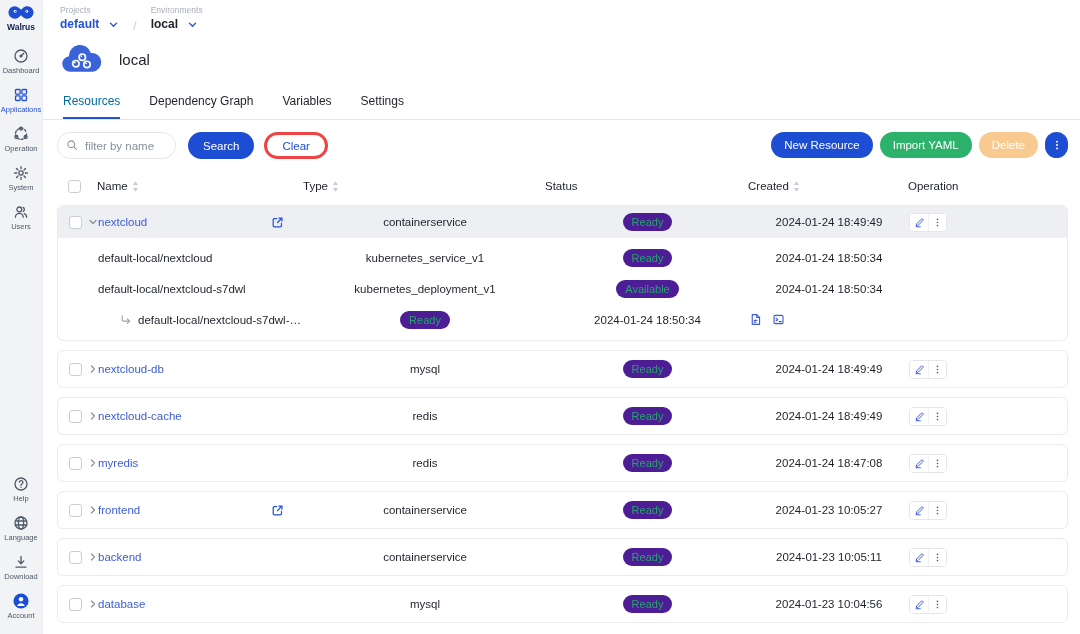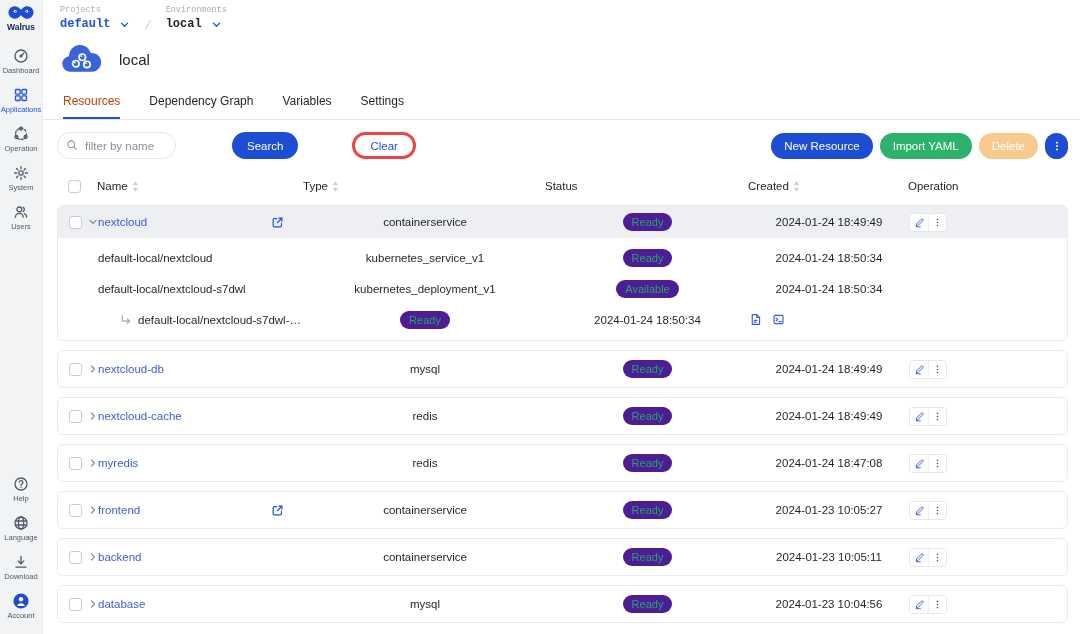--- a/index.html
+++ b/index.html
@@ -16,38 +16,38 @@
   .side-item { display:flex; flex-direction:column; align-items:center; gap:2px; padding:6px 0; width:100%; cursor:pointer; color:#4e5969; }
   .side-item .lbl { font-size:7.5px; }
   .side-item.active { color:#2152d9;align-items:center; }
   .side-item .icn { width:16px; height:16px; display:block; }
   .side-footer { margin-top:auto; width:100%; display:flex; flex-direction:column; align-items:center; }
   .icn svg { width:100%; height:100%; display:block; }
 
   
   .main { flex:1; display:flex; flex-direction:column; min-width:0; }
 
-  .breadcrumb { display:flex; align-items:flex-start; gap:14px; padding:5px 0 0 17px; height:38px;font-family:Liberation Mono, monospace; }
+  .breadcrumb { display:flex; align-items:flex-start; gap:14px; padding:5px 0 0 17px; height:38px; }
   .crumb { display:flex; flex-direction:column; }
   .crumb .small-lbl { font-size:8.5px; color:#a9aeb8; margin-bottom:2px; }
   .crumb-val { display:flex; align-items:center; gap:9px; font-size:12px; font-weight:bold; cursor:pointer; }
   .crumb-val.blue { color:#2152d9; }
   .crumb-val .icn { width:11px; height:11px; color:#2152d9; }
   .crumb-sep { color:#c9cdd4; font-size:12px; margin-top:14px; }
 
   .title-row { display:flex; align-items:center; gap:16px; padding:10px 0 12px 17px; }
   .title-row .env-icn { width:43px; height:32px; }
   .page-title { font-size:15px; font-weight:500; color:#1d2129; }
 
   .tabs { display:flex; padding-left:20px; border-bottom:1px solid #e5e6eb; }
   .tab { font-size:12px; color:#1d2129; padding:7px 0 9px; margin-right:29px; cursor:pointer; border-bottom:2px solid transparent; }
-  .tab.active { color:#c2410c; border-bottom-color:#2152d9; }
+  .tab.active { color:#0369a1; border-bottom-color:#2152d9; }
 
   
-  .toolbar { display:flex; align-items:center; padding:12px 12px 12px 14px;gap:44px; }
+  .toolbar { display:flex; align-items:flex-start; padding:12px 12px 12px 14px; }
   .search-wrap { position:relative; margin-right:12px; }
   .search-wrap .icn { position:absolute; left:9px; top:7px; width:12px; height:12px; color:#86909c; }
   .search-input { width:119px; height:27px; border:1px solid #e5e6eb; border-radius:14px; padding:0 8px 0 27px; font-size:11.5px; font-family:inherit; color:#1d2129; outline:none; }
   .search-input::placeholder { color:#86909c; }
   button { font-family:inherit; cursor:pointer; }
   .btn { height:27px; border-radius:14px; font-size:11.5px; padding:0 15px; border:none; color:#fff; }
   .btn-primary { background:#1d4dd2; }
   .btn-outline { background:#fff; border:3px solid #ef4444; color:#1d4dd2; margin-left:10px; }
   .toolbar-right { margin-left:auto; display:flex; align-items:center; gap:7px; }
   .btn-sm { height:26px; border-radius:13px; font-size:11.5px; padding:0 13px; border:none; color:#fff; }

